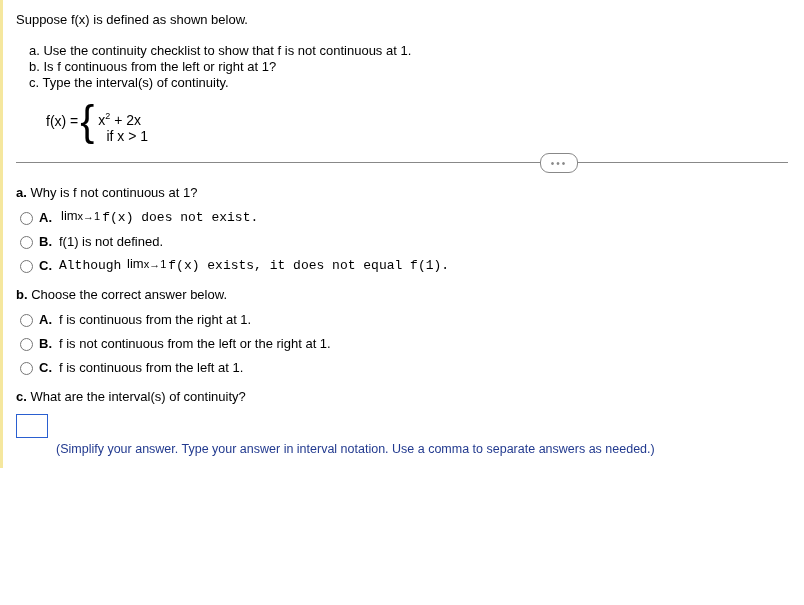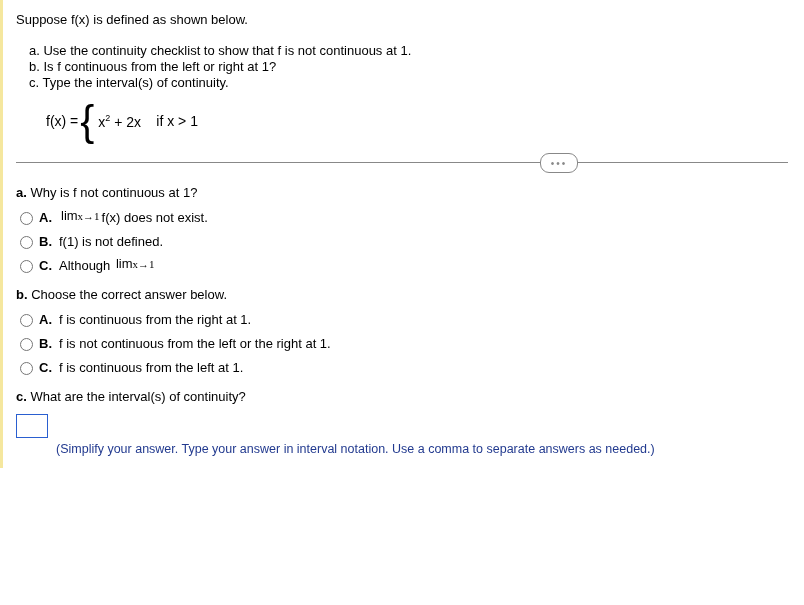--- a/index.html
+++ b/index.html
@@ -21,21 +21,21 @@
     margin: 10px 0 20px 30px;
     font-family: Liberation Sans, sans-serif;
     font-size: 14px;
   }
   .brace {
     font-size: 42px;
     line-height: 42px;
     margin: 0 4px 0 2px;
     font-weight: 100;
   }
-  .cases div { display: flex; align-items: center; height: 20px; }
+  .cases div { display: flex; align-items: center; height: 20px; flex-direction: column; }
   .cases .expr { width: 58px; }
   .cases .cond { }
   sup { font-size: 9px; vertical-align: super; }
   .hr-container {
     position: relative;
     margin: 12px 0 22px 0;
   }
   .hr-line {
     border: none;
     border-top: 1px solid #888;
@@ -73,22 +73,22 @@
   .opt .text { flex: 1; }
   .limit {
     display: inline-flex;
     flex-direction: row;
     align-items: center;
     vertical-align: top;
     line-height: 12px;
     margin: 0 2px;
   }
   .limit .top { font-size: 13px; }
-  .limit .bot { font-size: 11px; font-family: Liberation Serif, serif; }
-  .inline-block { display: inline-block; vertical-align: top; }
+  .limit .bot { font-size: 11px; }
+  .inline-block { display: inline-block; vertical-align: top; font-family: Liberation Mono, monospace; }
   .input-box {
     width: 30px;
     height: 22px;
     border: 1px solid #2a5fd0;
     margin: 6px 0 4px 0;
   }
   .hint {
     color: #223a8f;
     font-size: 12.5px;
     margin-top: 2px;
@@ -155,21 +155,21 @@
     <span class="text">f(1) is not defined.</span>
   </div>
   <div class="opt">
     <input type="radio" name="qa" style="">
     <span class="letter">C.</span>
     <span class="text">
       <span class="inline-block">Although </span>
       <span class="limit">
         <span class="top">lim</span>
         <span class="bot">x→1</span>
-      </span>
+      </span><span class="inline-block"> f(x) exists, it does not equal f(1).</span>
     </span>
   </div>
 </div>
 
 <div class="question">
   <b>b.</b><span> Choose the correct answer below.</span>
 </div>
 
 <div class="options">
   <div class="opt">

